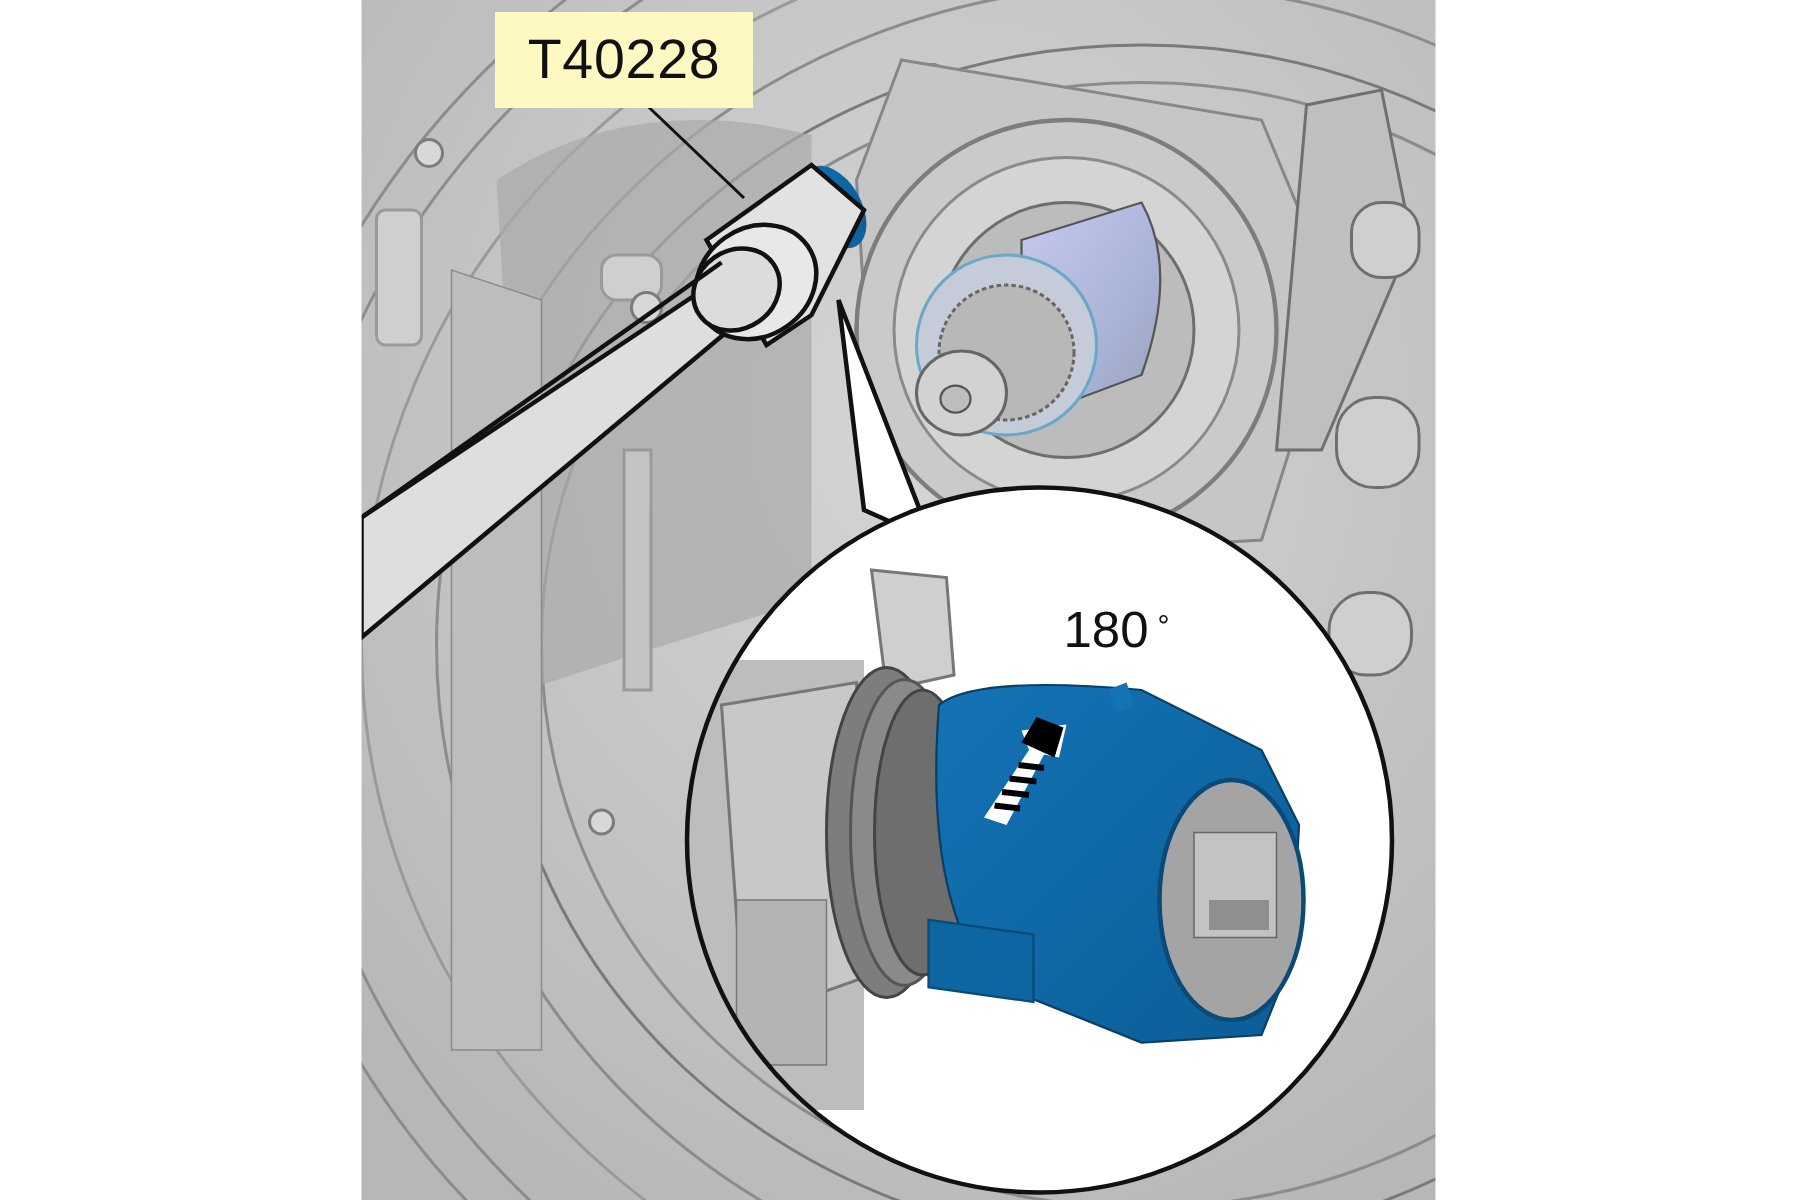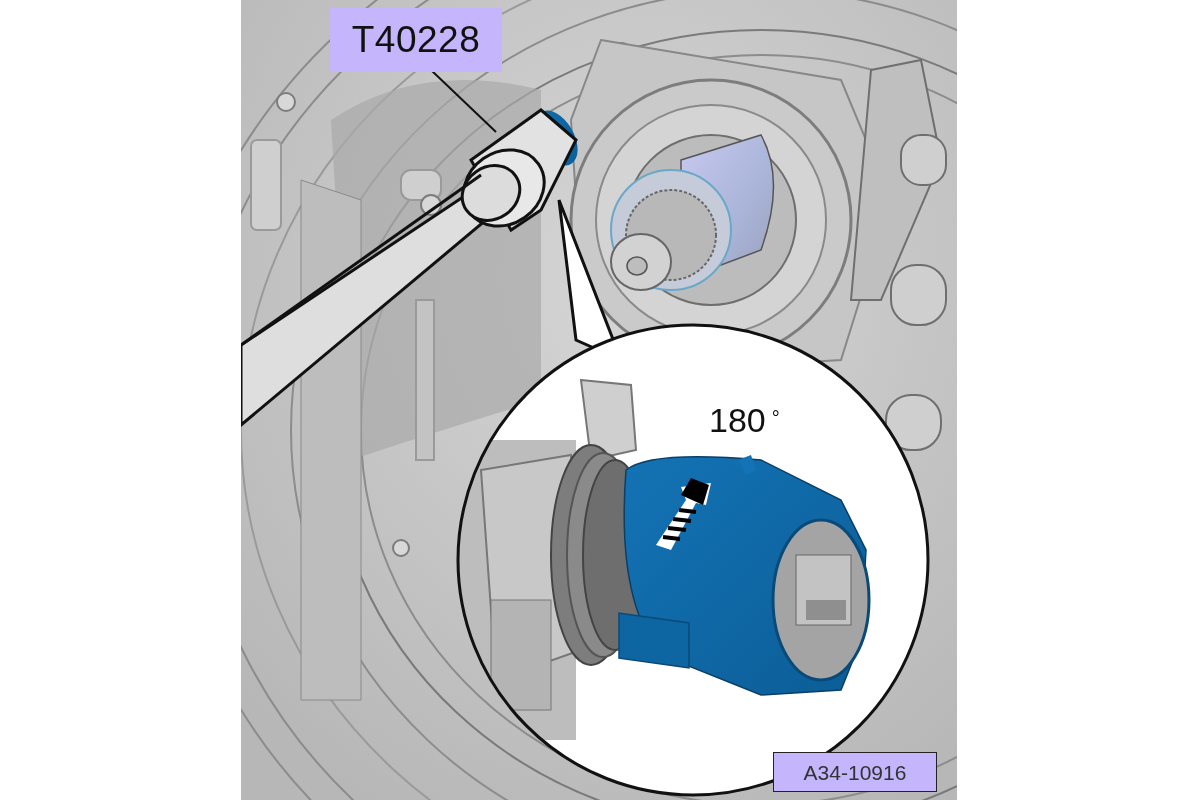--- a/index.html
+++ b/index.html
@@ -1,19 +1,19 @@
 <!DOCTYPE html>
 <html><head>
 <meta charset="utf-8">
 <style>
   html, body { margin: 0; padding: 0; background: #ffffff; }
   body { width: 1200px; height: 800px; position: relative; overflow: hidden; font-family: "Liberation Sans", sans-serif; }
   .figure { position: absolute; left: 241px; top: 0; width: 716px; height: 800px; background: #c9c9c9; overflow: hidden; }
   .figure svg { position: absolute; left: 0; top: 0; }
-  .callout-label { position: absolute; background: #c4b5fd; color: #111; font-family: "Liberation Sans", sans-serif; }
+  .callout-label { position: absolute; background: #fef9c3; color: #111; font-family: "Liberation Sans", sans-serif; }
   .tool-label { left: 89px; top: 8px; width: 172px; height: 64px; font-size: 37px; line-height: 64px; text-align: center; letter-spacing: 0.5px; }
   .angle-label { left: 468px; top: 400px; font-size: 34px; line-height: 40px; background: transparent; text-align: right; }
   .angle-label .deg { font-size: 20px; vertical-align: top; margin-left: 6px; position: relative; top: -2px; }
   .ref-label { left: 532px; top: 752px; width: 164px; height: 40px; border: 1.5px solid #222; font-size: 21px; line-height: 40px; text-align: center; color: #333; box-sizing: border-box; }
 </style>
 </head>
 <body>
 
 <div class="figure">
   <svg width="716" height="800" viewBox="0 0 716 800">
@@ -134,14 +134,13 @@
       <circle cx="452" cy="560" r="235" fill="none" stroke="#111" stroke-width="3"></circle>
     </g>
   </svg>
 
   <div class="callout-label tool-label">T40228</div>
 
   <div class="callout-label angle-label">
     <span>180</span><span class="deg">°</span>
   </div>
 
-  <div class="callout-label ref-label">A34-10916</div>
 </div>
 
 </body></html>

